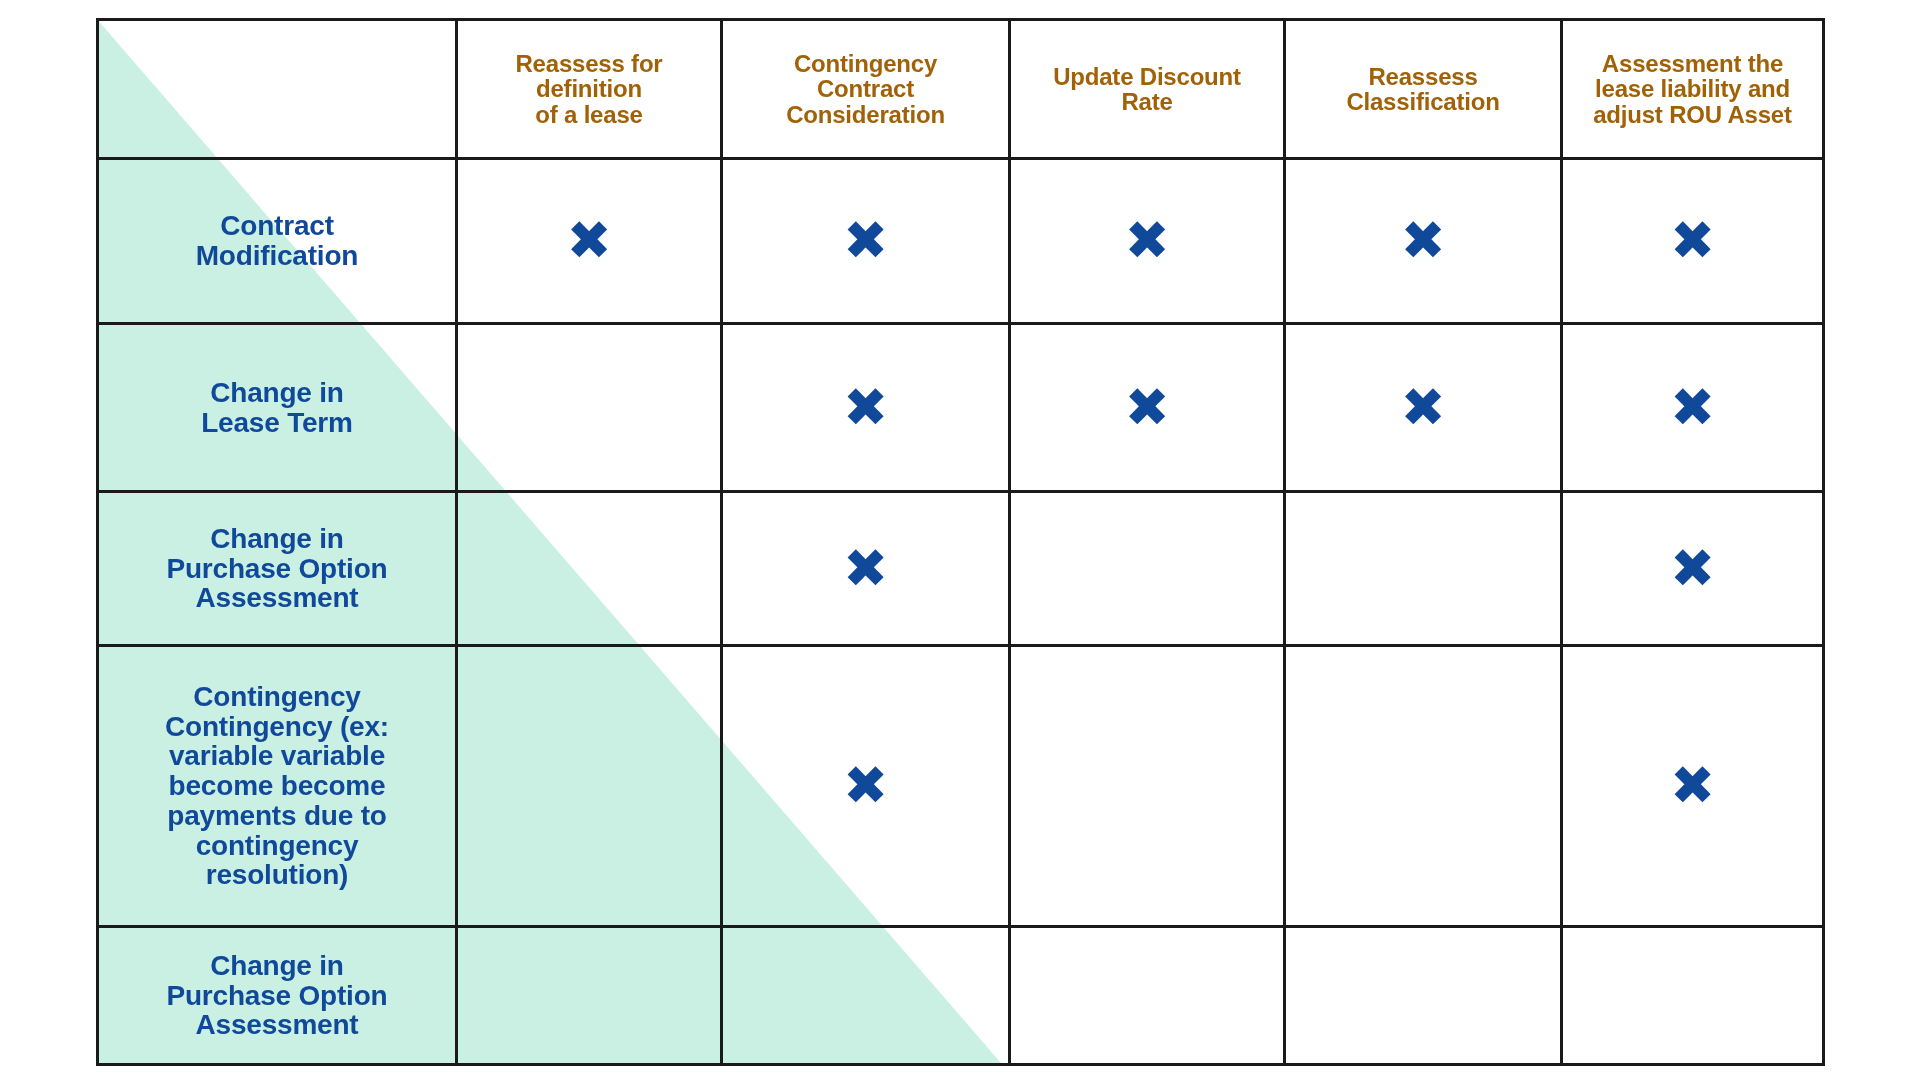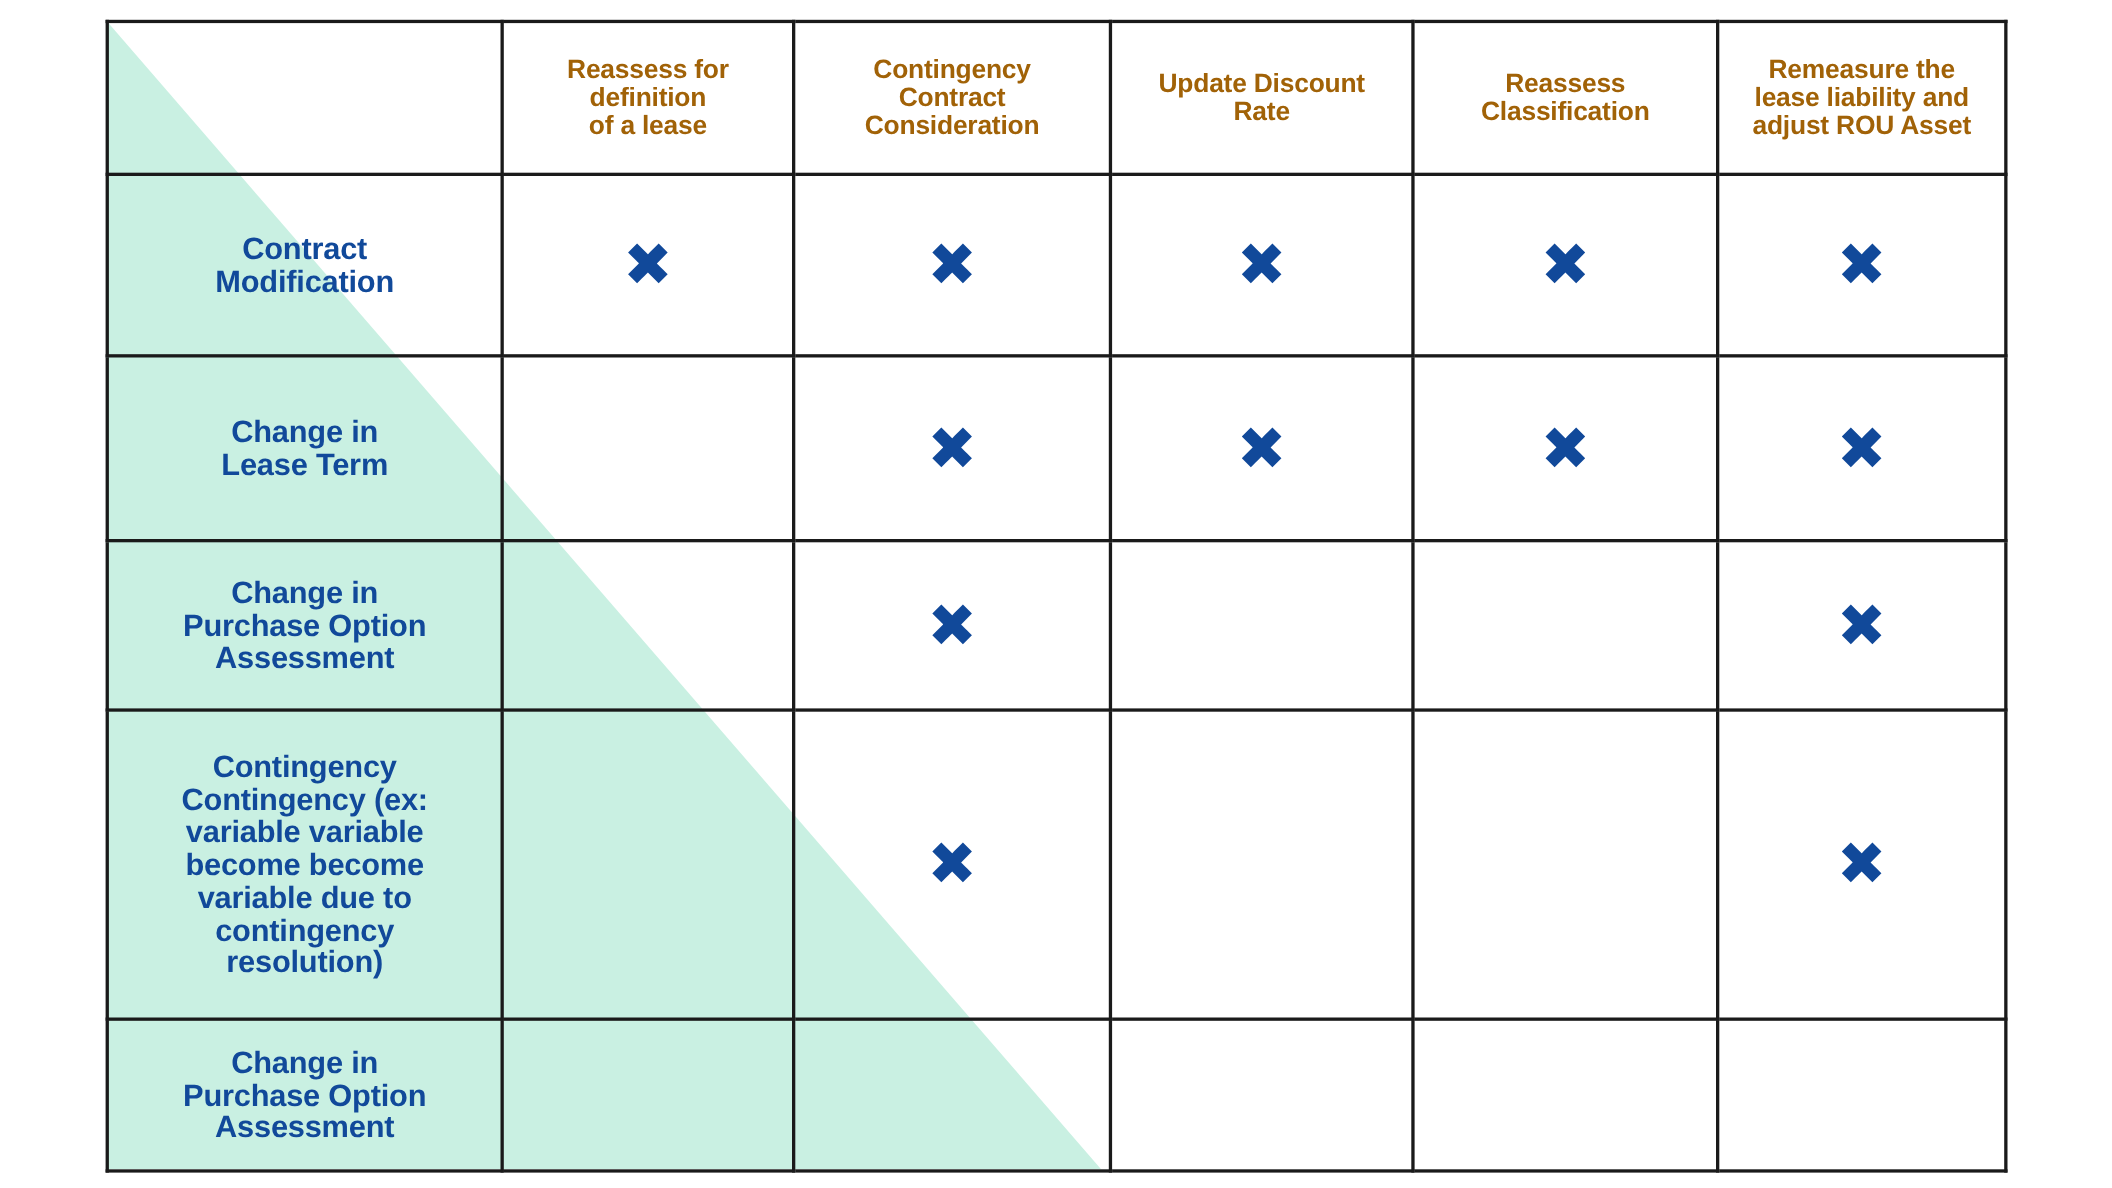--- a/index.html
+++ b/index.html
@@ -135,21 +135,21 @@
         </th>
         <th>
           <span class="hdr-text">Update Discount</span>
           <span class="hdr-text">Rate</span>
         </th>
         <th>
           <span class="hdr-text">Reassess</span>
           <span class="hdr-text">Classification</span>
         </th>
         <th>
-          <span class="hdr-text">Remeasure the</span>
+          <span class="hdr-text">Assessment the</span>
           <span class="hdr-text">lease liability and</span>
           <span class="hdr-text">adjust ROU Asset</span>
         </th>
       </tr>
     </thead>
 
     <tbody>
 
       <tr class="r0">
         <td>
@@ -209,21 +209,21 @@
           <span class="xmark">✖</span>
         </td>
       </tr>
 
       <tr class="r3">
         <td>
           <span class="row-label">Contingency</span>
           <span class="row-label">Contingency (ex:</span>
           <span class="row-label">variable variable</span>
           <span class="row-label">become become</span>
-          <span class="row-label">variable due to</span>
+          <span class="row-label">payments due to</span>
           <span class="row-label">contingency</span>
           <span class="row-label">resolution)</span>
         </td>
         <td class="cell-empty"></td>
         <td>
           <span class="xmark">✖</span>
         </td>
         <td class="cell-empty"></td>
         <td class="cell-empty"></td>
         <td>

